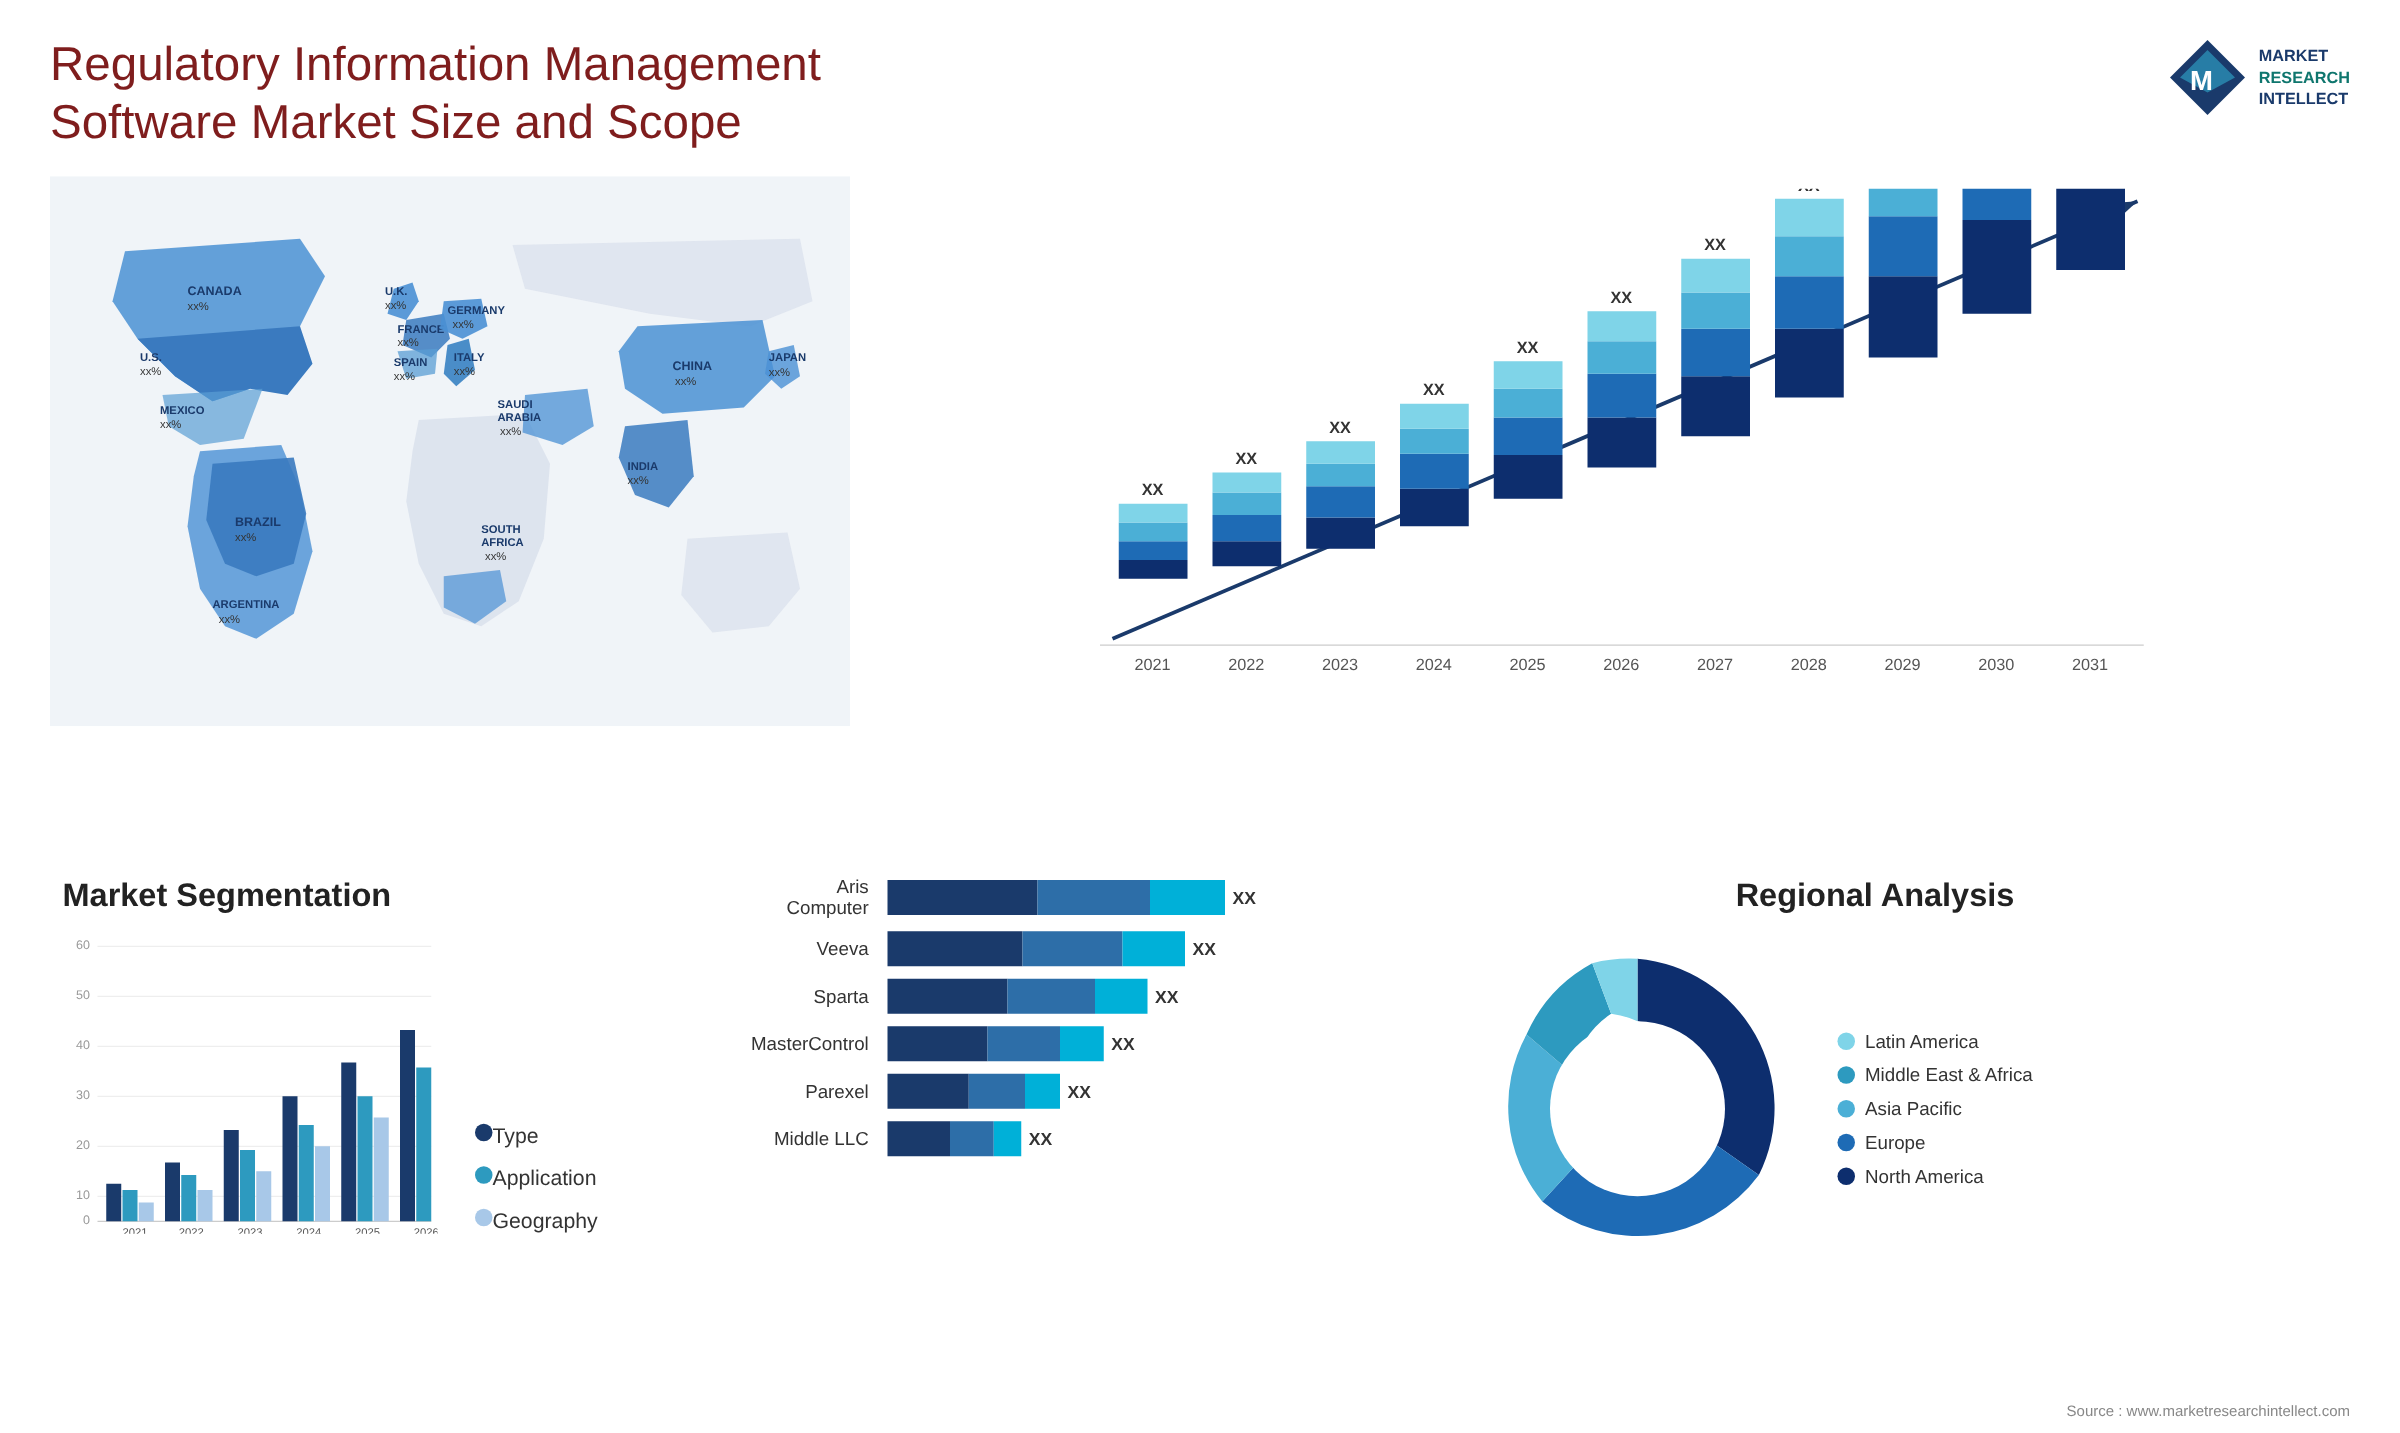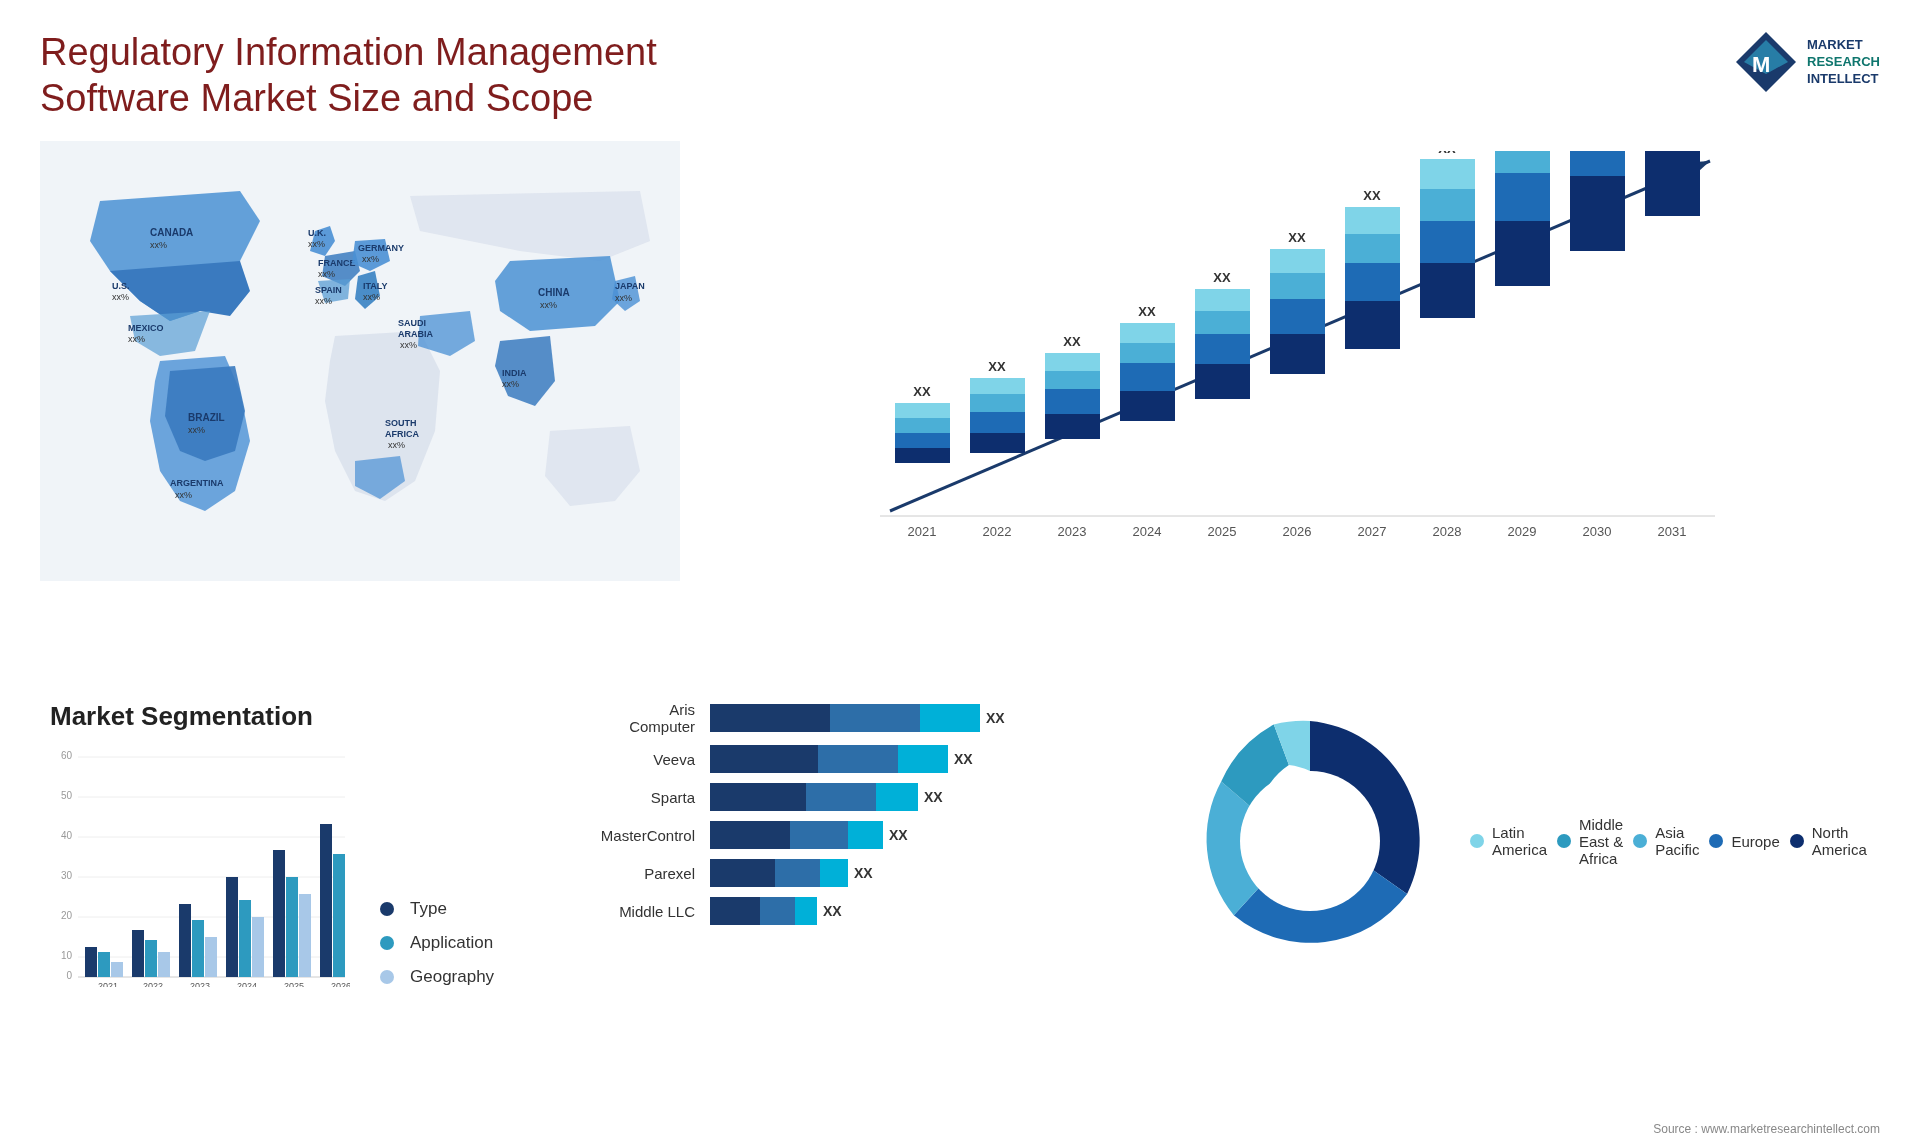--- a/index.html
+++ b/index.html
@@ -99,22 +99,21 @@
     }
     .seg-legend {
       margin-left: 30px;
       display: flex;
       flex-direction: column;
       gap: 14px;
       justify-content: center;
     }
     .legend-item {
       display: flex;
-      align-items: center;
-      gap: 16px;
+      gap: 0;
       font-size: 17px;
       color: #333;
     }
     .legend-dot {
       width: 14px;
       height: 14px;
       border-radius: 50%;
     }
 
     
@@ -184,21 +183,21 @@
       gap: 20px;
     }
     .donut-container {
       width: 280px;
       height: 280px;
       position: relative;
       flex-shrink: 0;
     }
     .regional-legend {
       display: flex;
-      flex-direction: row;
+      flex-direction: column;
       gap: 10px;
     }
     .reg-legend-item {
       display: flex;
       align-items: center;
       gap: 8px;
       font-size: 15px;
       color: #333;
     }
     .reg-legend-dot {
@@ -552,20 +551,21 @@
               <div class="player-bar-seg1" style="width:50px;"></div>
               <div class="player-bar-seg2" style="width:35px;"></div>
               <div class="player-bar-seg3" style="width:22px;"></div>
             </div>
             <span class="player-val">XX</span>
           </div>
         </div>
       </div>
 
       <div class="regional-section">
+        <div class="regional-title">Regional Analysis</div>
         <div class="regional-content">
 
           <div class="donut-container">
             <svg width="280" height="280" viewBox="0 0 280 280">
 
               <path d="M 140 20 A 120 120 0 0 1 237.1 193 L 193 162 A 70 70 0 0 0 140 70 Z" fill="#0d2e6e"></path>
 
               <path d="M 237.1 193 A 120 120 0 0 1 63.8 214.2 L 96.7 178.3 A 70 70 0 0 0 193 162 Z" fill="#1e6bb5"></path>
 
               <path d="M 63.8 214.2 A 120 120 0 0 1 51.2 80.6 L 88.2 112.2 A 70 70 0 0 0 96.7 178.3 Z" fill="#4bafd6"></path>

